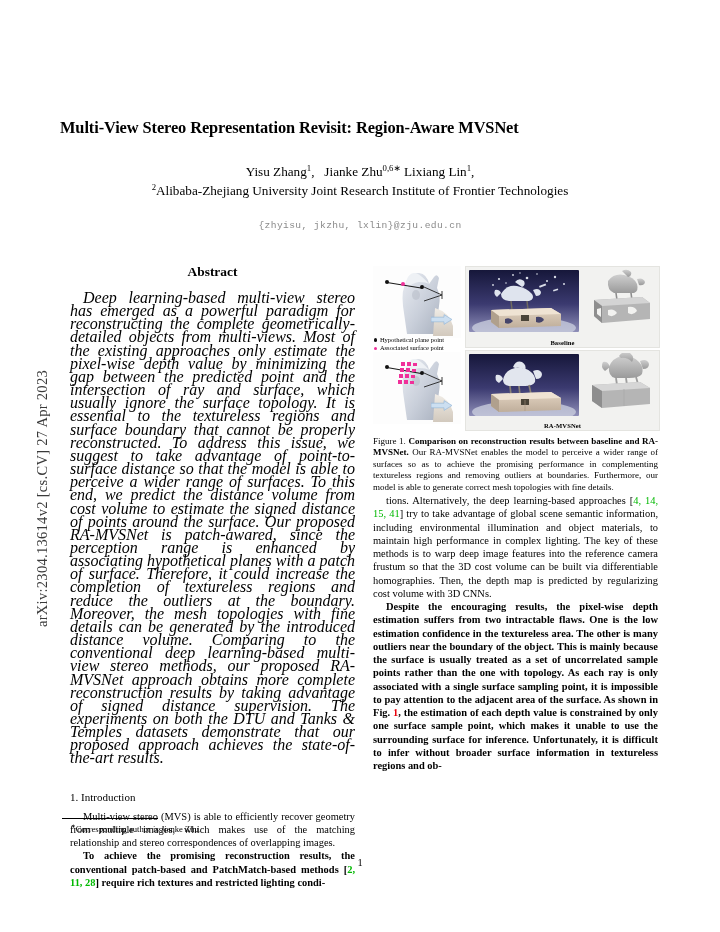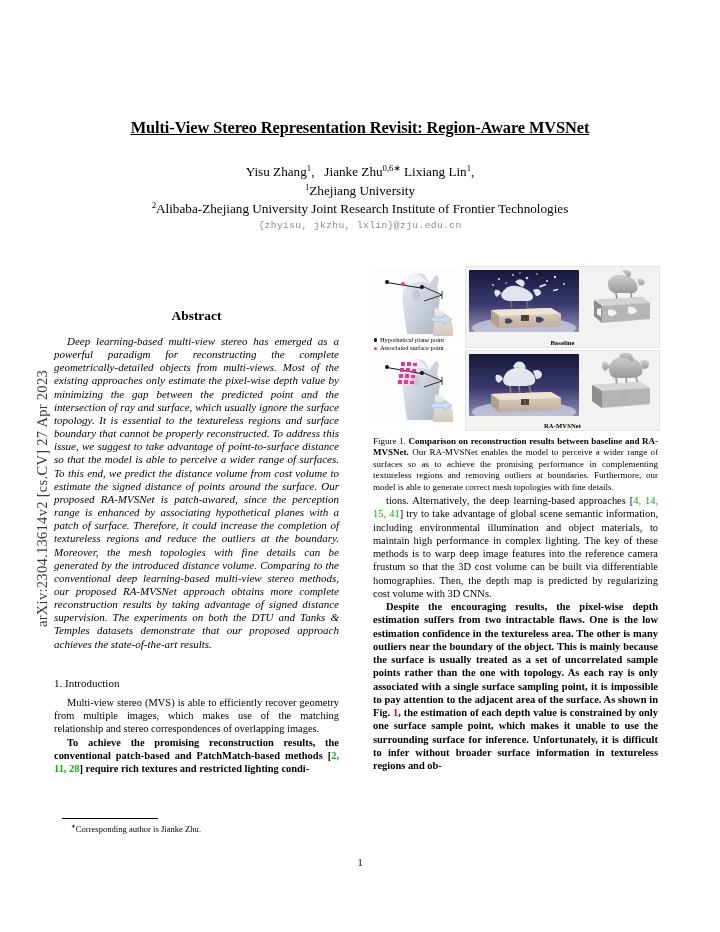--- a/index.html
+++ b/index.html
@@ -38,25 +38,24 @@
     top: 0;
     width: 720px;
     height: 932px;
   }
 
   #title {
     position: absolute;
     left: 60px;
     top: 118px;
     width: 600px;
-    text-align: center;
+    text-align: left;
     font-size: 16.4px;
     font-weight: bold;
     letter-spacing: -0.1px;
-    text-decoration: underline;
   }
 
   #authors {
     position: absolute;
     left: 60px;
     top: 163px;
     width: 600px;
     text-align: center;
     font-size: 13.2px;
     line-height: 18.5px;
@@ -71,37 +70,37 @@
     width: 600px;
     text-align: center;
     font-family: "Liberation Mono", monospace;
     font-size: 9.6px;
     color: #8a8a8a;
     letter-spacing: 0.4px;
   }
 
   
   .col { position: absolute; width: 285px; }
-  #col-left  { left: 54px;  top: 264px; margin-top: 44px; }
+  #col-left  { left: 70px;  top: 264px; }
 
   h2.section-head {
     font-size: 11px;
     font-weight: normal;
     margin: 0 0 7px 0;
   }
   #abstract-head {
     text-align: center;
     font-size: 13.4px;
     font-weight: bold;
     margin: 0 0 11px 0;
   }
 
   p.abs {
     margin: 0;
-    font-size: 11px;
+    font-size: 16px;
     line-height: 13.15px;
     text-align: justify;
     font-style: italic;
     text-indent: 13px;
     hyphens: none;
   }
 
   p.body {
     margin: 0;
     font-size: 10.45px;
@@ -265,21 +264,20 @@
 <body>
 
 <div id="arxiv-stamp">arXiv:2304.13614v2  [cs.CV]  27 Apr 2023</div>
 
 <div id="page">
 
   <div id="title">Multi-View Stereo Representation Revisit: Region-Aware MVSNet</div>
 
   <div id="authors">
     <span class="aline"><span>Yisu Zhang</span><sup>1</sup><span>,</span>&nbsp;&nbsp;&nbsp;<span>Jianke Zhu</span><sup>0,6</sup><sup>∗</sup>&nbsp;<span>Lixiang Lin</span><sup>1</sup><span>,</span></span>
-    <span class="aline"><sup>1</sup><span>Zhejiang University</span></span>
     <span class="aline"><sup>2</sup><span>Alibaba-Zhejiang University Joint Research Institute of Frontier Technologies</span></span>
   </div>
 
   <div id="email">{zhyisu, jkzhu, lxlin}@zju.edu.cn</div>
 
   <div class="col" id="col-left">
     <div id="abstract-head">Abstract</div>
     <p class="abs">Deep learning-based multi-view stereo has emerged as a powerful paradigm for reconstructing the complete geometrically-detailed objects from multi-views. Most of the existing approaches only estimate the pixel-wise depth value by minimizing the gap between the predicted point and the intersection of ray and surface, which usually ignore the surface topology. It is essential to the textureless regions and surface boundary that cannot be properly reconstructed. To address this issue, we suggest to take advantage of point-to-surface distance so that the model is able to perceive a wider range of surfaces. To this end, we predict the distance volume from cost volume to estimate the signed distance of points around the surface. Our proposed RA-MVSNet is patch-awared, since the perception range is enhanced by associating hypothetical planes with a patch of surface. Therefore, it could increase the completion of textureless regions and reduce the outliers at the boundary. Moreover, the mesh topologies with fine details can be generated by the introduced distance volume. Comparing to the conventional deep learning-based multi-view stereo methods, our proposed RA-MVSNet approach obtains more complete reconstruction results by taking advantage of signed distance supervision. The experiments on both the DTU and Tanks &amp; Temples datasets demonstrate that our proposed approach achieves the state-of-the-art results.</p>
 
     <h2 class="section-head" id="intro-head">1. Introduction</h2>

